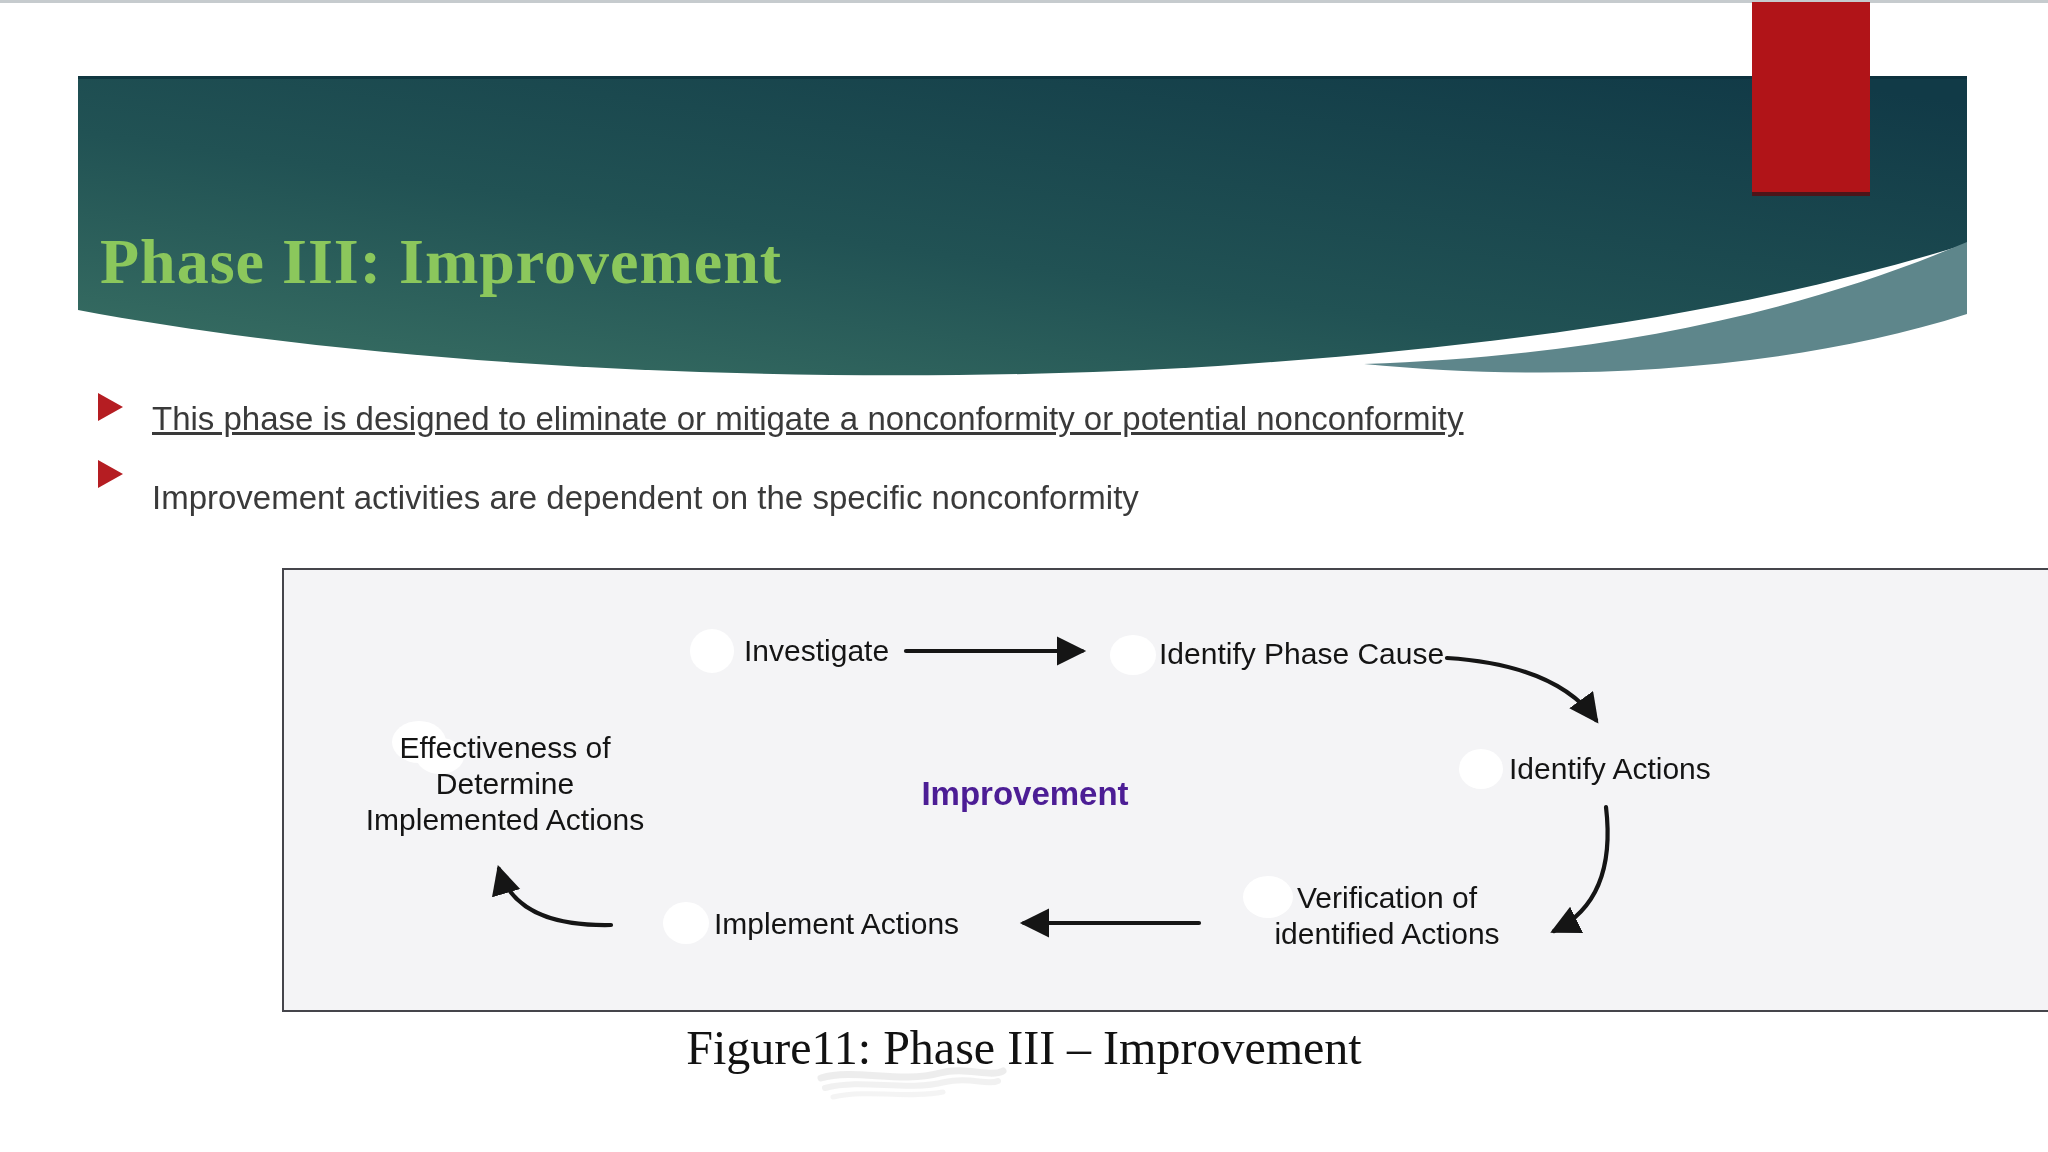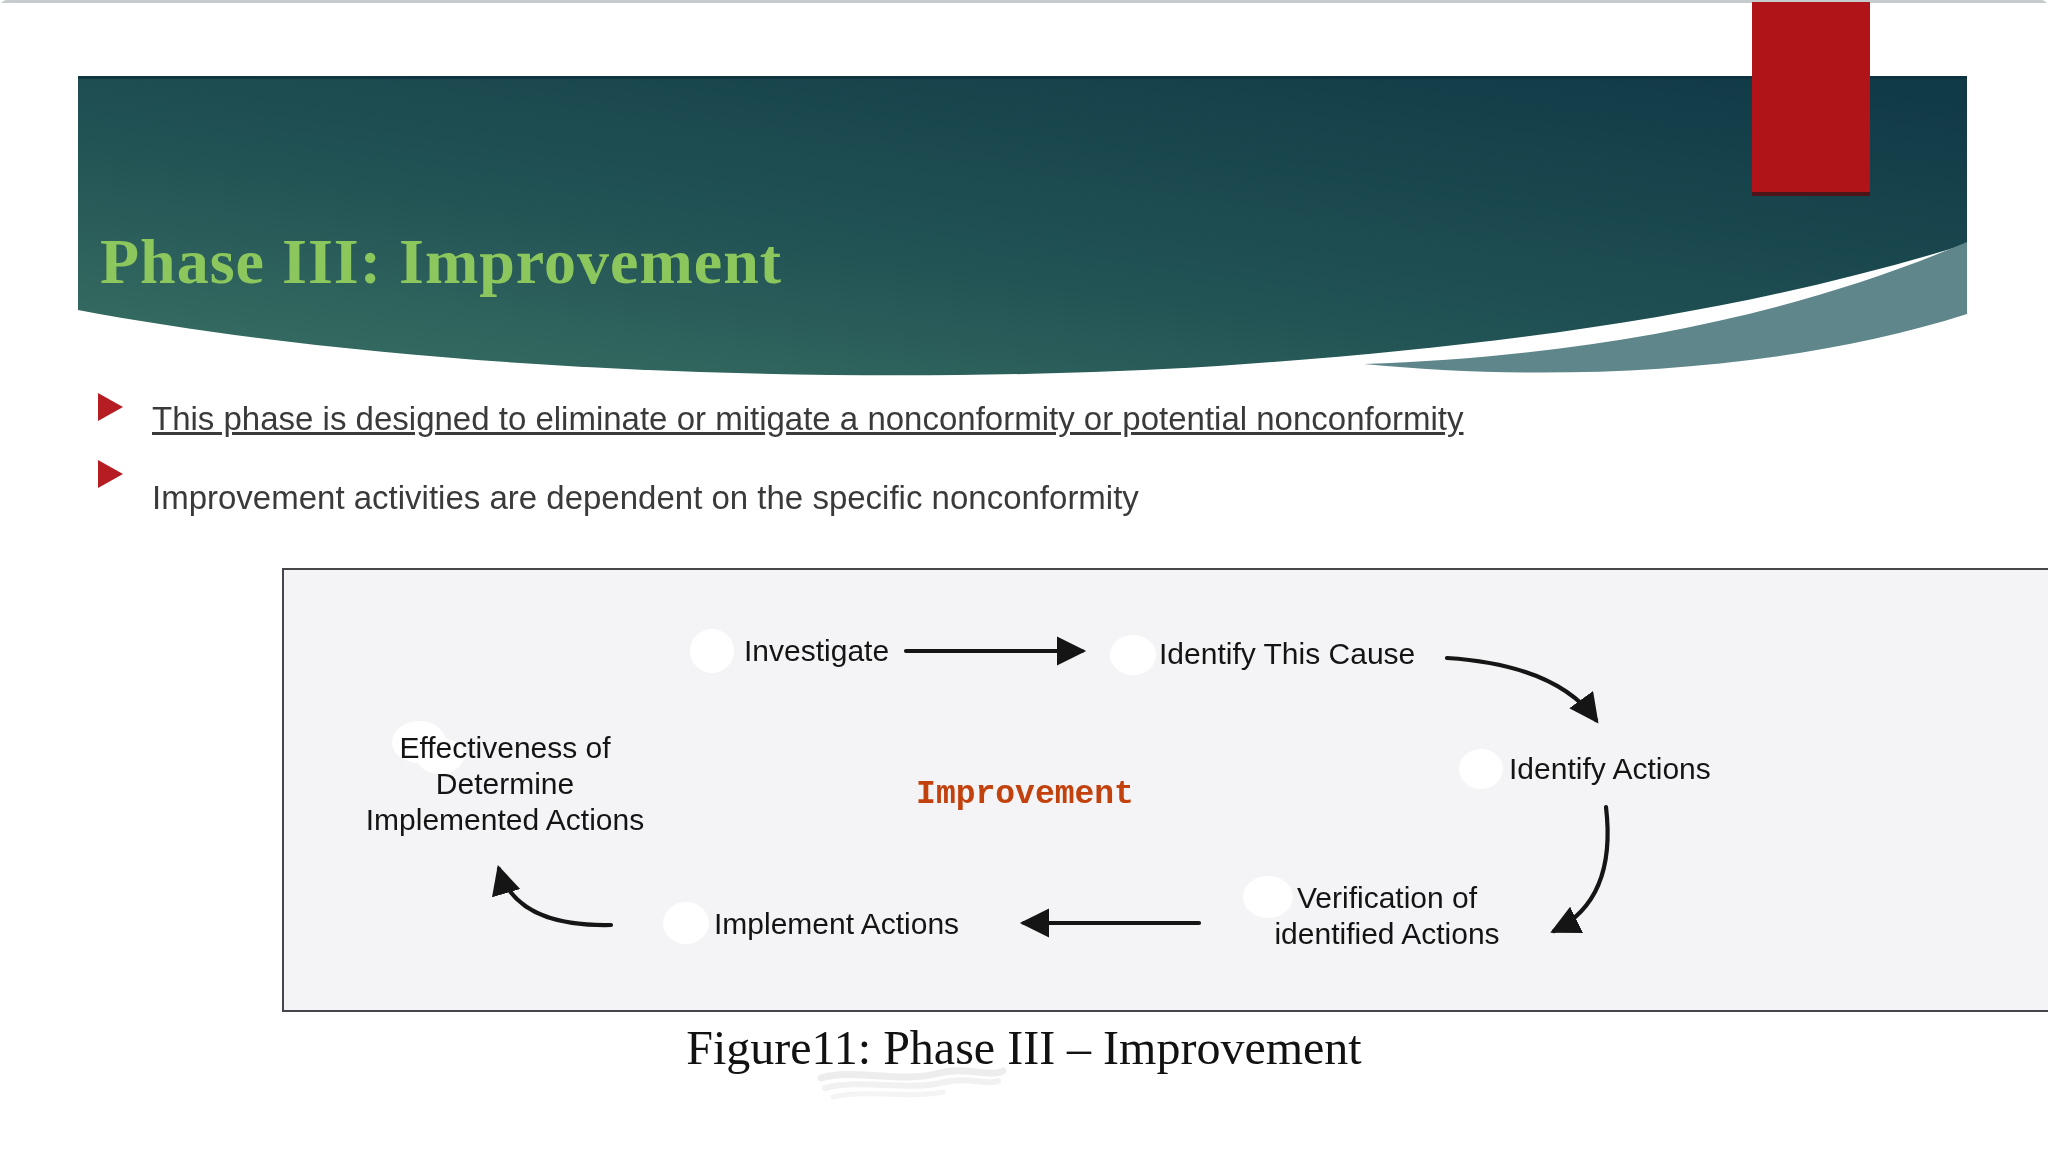--- a/index.html
+++ b/index.html
@@ -2,21 +2,20 @@
 <html><head>
 <meta charset="utf-8">
 <style>
   html,body{margin:0;padding:0;background:#ffffff;}
   .slide{
     position:relative;
     width:2048px;height:1152px;
     background:#ffffff;
     overflow:hidden;
     font-family:"Liberation Sans","DejaVu Sans",sans-serif;
-    border-radius:7px;
   }
   .top-strip{position:absolute;left:0;top:0;width:2048px;height:3px;background:#c6cbce;}
 
   
   .banner-svg{position:absolute;left:78px;top:76px;width:1889px;height:310px;}
   .slide-title{
     position:absolute;left:100px;top:222px;
     font-family:"Liberation Serif","DejaVu Serif",serif;
     font-weight:bold;font-size:64px;line-height:1.25;
     color:#8bc75c;letter-spacing:1px;white-space:nowrap;
@@ -53,21 +52,21 @@
   }
   .node-center{text-align:center;transform:translateX(-50%);}
   .n-investigate{left:460px;top:63px;}
   .n-root-cause{left:875px;top:66px;}
   .n-identify-actions{left:1225px;top:181px;}
   .n-verification{left:1103px;top:310px;}
   .n-implement{left:430px;top:336px;}
   .n-determine{left:221px;top:160px;}
   .n-improvement{
     position:absolute;left:741px;top:224px;transform:translate(-50%,-50%);
-    font-weight:bold;font-size:33px;color:#c2410c;white-space:nowrap;font-family:Liberation Mono, monospace;
+    font-weight:bold;font-size:33px;color:#4c1d95;white-space:nowrap;
   }
 
   
   .figure-caption{
     position:absolute;left:0;top:1024px;width:2048px;text-align:center;
     font-family:"Liberation Serif","DejaVu Serif",serif;
     font-size:48px;line-height:48px;color:#121212;
   }
   .smudge-svg{position:absolute;left:815px;top:1060px;width:195px;height:45px;}
 </style>
@@ -127,21 +126,21 @@
         <path d="M915,353 L740,353" marker-end="url(#ah)"></path>
         <path d="M327,355 Q232,357 215,299" marker-end="url(#ah)"></path>
       </g>
     </svg>
 
     <div class="node n-investigate">
       <span>Investigate</span>
     </div>
 
     <div class="node n-root-cause">
-      <span>Identify This Cause</span>
+      <span>Identify Phase Cause</span>
     </div>
 
     <div class="node n-identify-actions">
       <span>Identify Actions</span>
     </div>
 
     <div class="node node-center n-verification">
       <div>Verification of</div>
       <div>identified Actions</div>
     </div>

